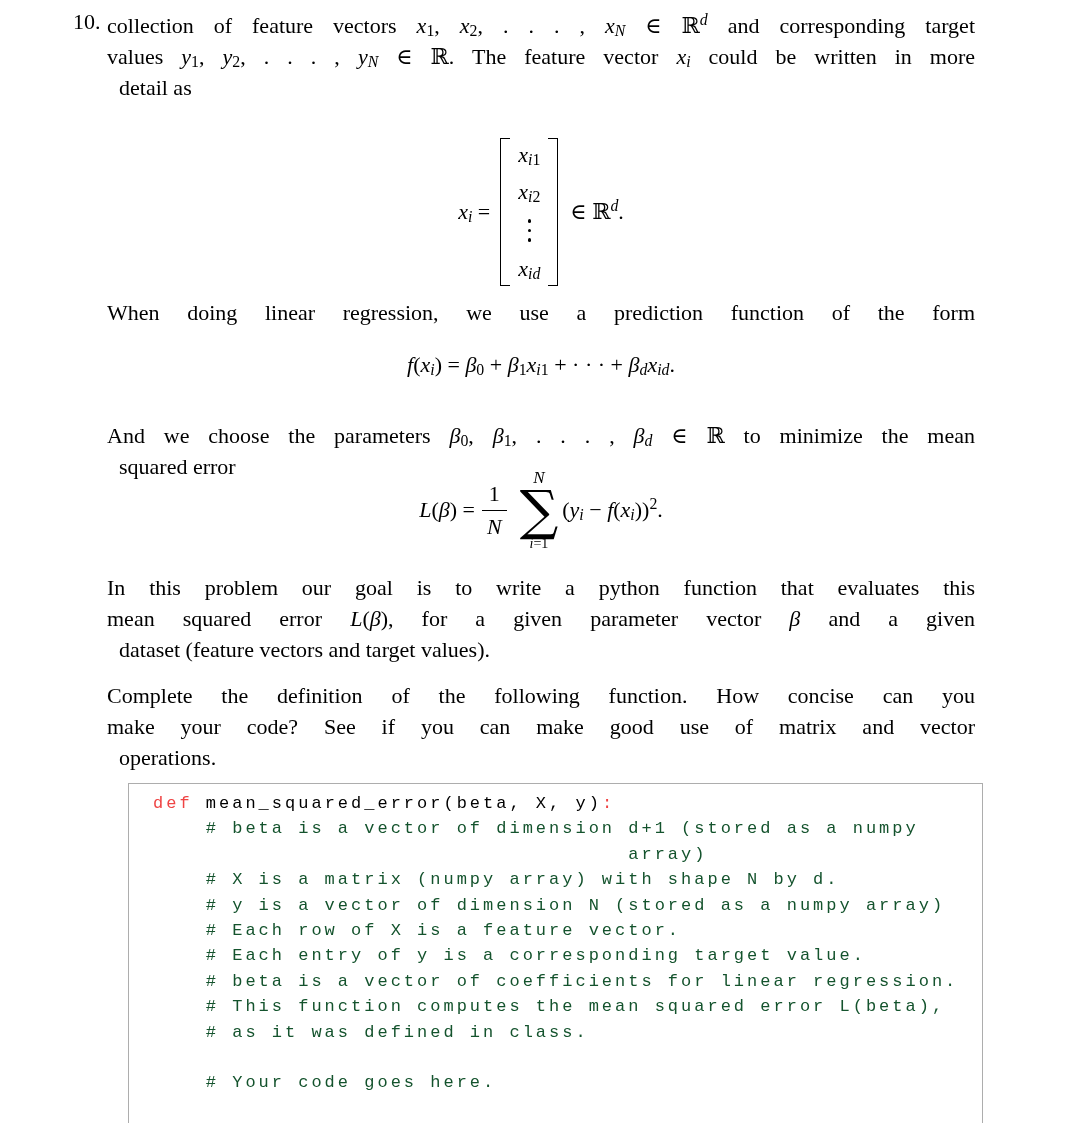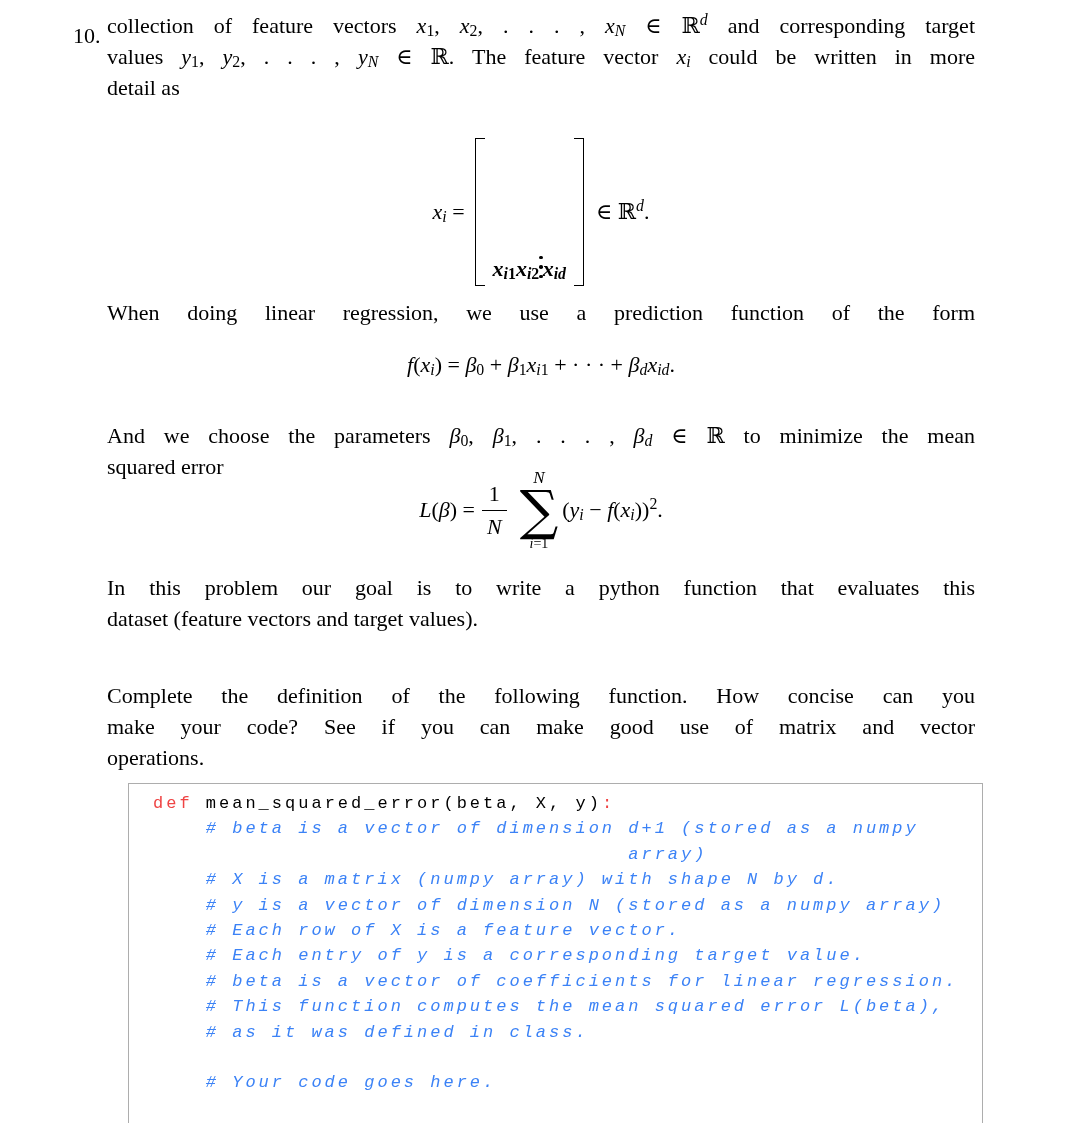--- a/index.html
+++ b/index.html
@@ -6,37 +6,37 @@
   .page{
     position:relative;width:1080px;height:1123px;background:#ffffff;color:#000;
     overflow:hidden;
     font-family:"Liberation Serif","DejaVu Serif","DejaVu Sans",serif;
     font-size:22px;
   }
   .abs{position:absolute;}
   .col{left:107px;width:868px;}
   .pline{line-height:31px;white-space:normal;}
   .jline{text-align:justify;text-align-last:justify;}
-  .lastline{text-align:left;}
+  .lastline{text-align:left;margin-left:12px;}
   .r-i{font-style:italic;}
   .it{font-style:italic;}
   sub,sup{font-size:0.72em;line-height:0;}
   sub{vertical-align:-0.22em;}
   sup{vertical-align:0.5em;}
-  .num-label{position:absolute;left:73px;top:20px;line-height:31px;}
+  .num-label{position:absolute;left:73px;top:6px;line-height:31px;}
 
   
   .eq-center{display:flex;justify-content:center;align-items:center;}
   .vec-eq{top:138px;height:148px;}
   .vec-lhs{margin-right:10px;}
   .bracket{width:9px;align-self:stretch;border:1.6px solid #000;}
   .bracket.left{border-right:none;}
   .bracket.right{border-left:none;}
-  .vec-col{height:148px;display:flex;flex-direction:row;justify-content:space-between;
-           align-items:flex-end;padding:2px 8px;box-sizing:border-box;font-weight:bold;}
+  .vec-col{height:148px;display:flex;flex-direction:column;justify-content:space-between;
+           align-items:center;padding:2px 8px;box-sizing:border-box;}
   .vec-row{line-height:30px;}
   .vdots{display:flex;flex-direction:column;align-items:center;gap:6px;padding:6px 0;}
   .vdots .dot{width:3.5px;height:3.5px;border-radius:50%;background:#000;}
   .vec-rhs{margin-left:12px;}
 
   .pred-eq{top:349px;text-align:center;line-height:31px;}
 
   .mse-eq{top:462px;height:96px;}
   .frac{display:inline-flex;flex-direction:column;align-items:center;margin:0 9px 0 7px;}
   .frac-num{padding:0 5px 3px;}
@@ -51,21 +51,21 @@
     left:128px;top:783px;width:855px;height:345px;box-sizing:border-box;
     border:1.5px solid #adadad;border-bottom:none;
     padding:7px 0 0 24px;
     font-family:"Liberation Mono","DejaVu Sans Mono",monospace;
     font-size:17px;line-height:25.4px;letter-spacing:3px;
     color:#000;
   }
   .code-line{white-space:pre;min-height:25.4px;}
   .r-kw{color:#ef4444;font-weight:normal;}
   .r-code{font-weight:normal;}
-  .r-cm{color:#3b82f6;font-style:italic;text-align:right;}
+  .r-cm{color:#14532d;text-align:right;}
 </style>
 </head>
 <body>
 
 <div class="page">
 
   <div class="num-label">10.</div>
 
   <div class="abs col" style="top:10px;">
     <div class="pline jline"><span>collection of feature vectors </span><span class="r-i">x</span><sub>1</sub><span>, </span><span class="r-i">x</span><sub>2</sub><span>, . . . , </span><span class="r-i">x</span><sub class="it">N</sub><span> ∈ </span><span>ℝ</span><sup class="it">d</sup><span> and corresponding target</span></div>
@@ -110,20 +110,21 @@
     <span class="bigop">
       <span class="op-top"><span class="r-i">N</span></span>
       <span class="op-sym">∑</span>
       <span class="op-bot"><span class="r-i">i</span><span>=1</span></span>
     </span>
     <span><span>(</span><span class="r-i">y</span><sub class="it">i</sub><span> − </span><span class="r-i">f</span><span>(</span><span class="r-i">x</span><sub class="it">i</sub><span>))</span><sup>2</sup><span>.</span></span>
   </div>
 
   <div class="abs col" style="top:572px;">
     <div class="pline jline"><span>In this problem our goal is to write a python function that evaluates this</span></div>
+    <div class="pline jline"><span>mean squared error </span><span class="r-i">L</span><span>(</span><span class="r-i">β</span><span>), for a given parameter vector </span><span class="r-i">β</span><span> and a given</span></div>
     <div class="pline lastline"><span>dataset (feature vectors and target values).</span></div>
   </div>
 
   <div class="abs col" style="top:680px;">
     <div class="pline jline"><span>Complete the definition of the following function. How concise can you</span></div>
     <div class="pline jline"><span>make your code? See if you can make good use of matrix and vector</span></div>
     <div class="pline lastline"><span>operations.</span></div>
   </div>
 
   <div class="abs codebox">

